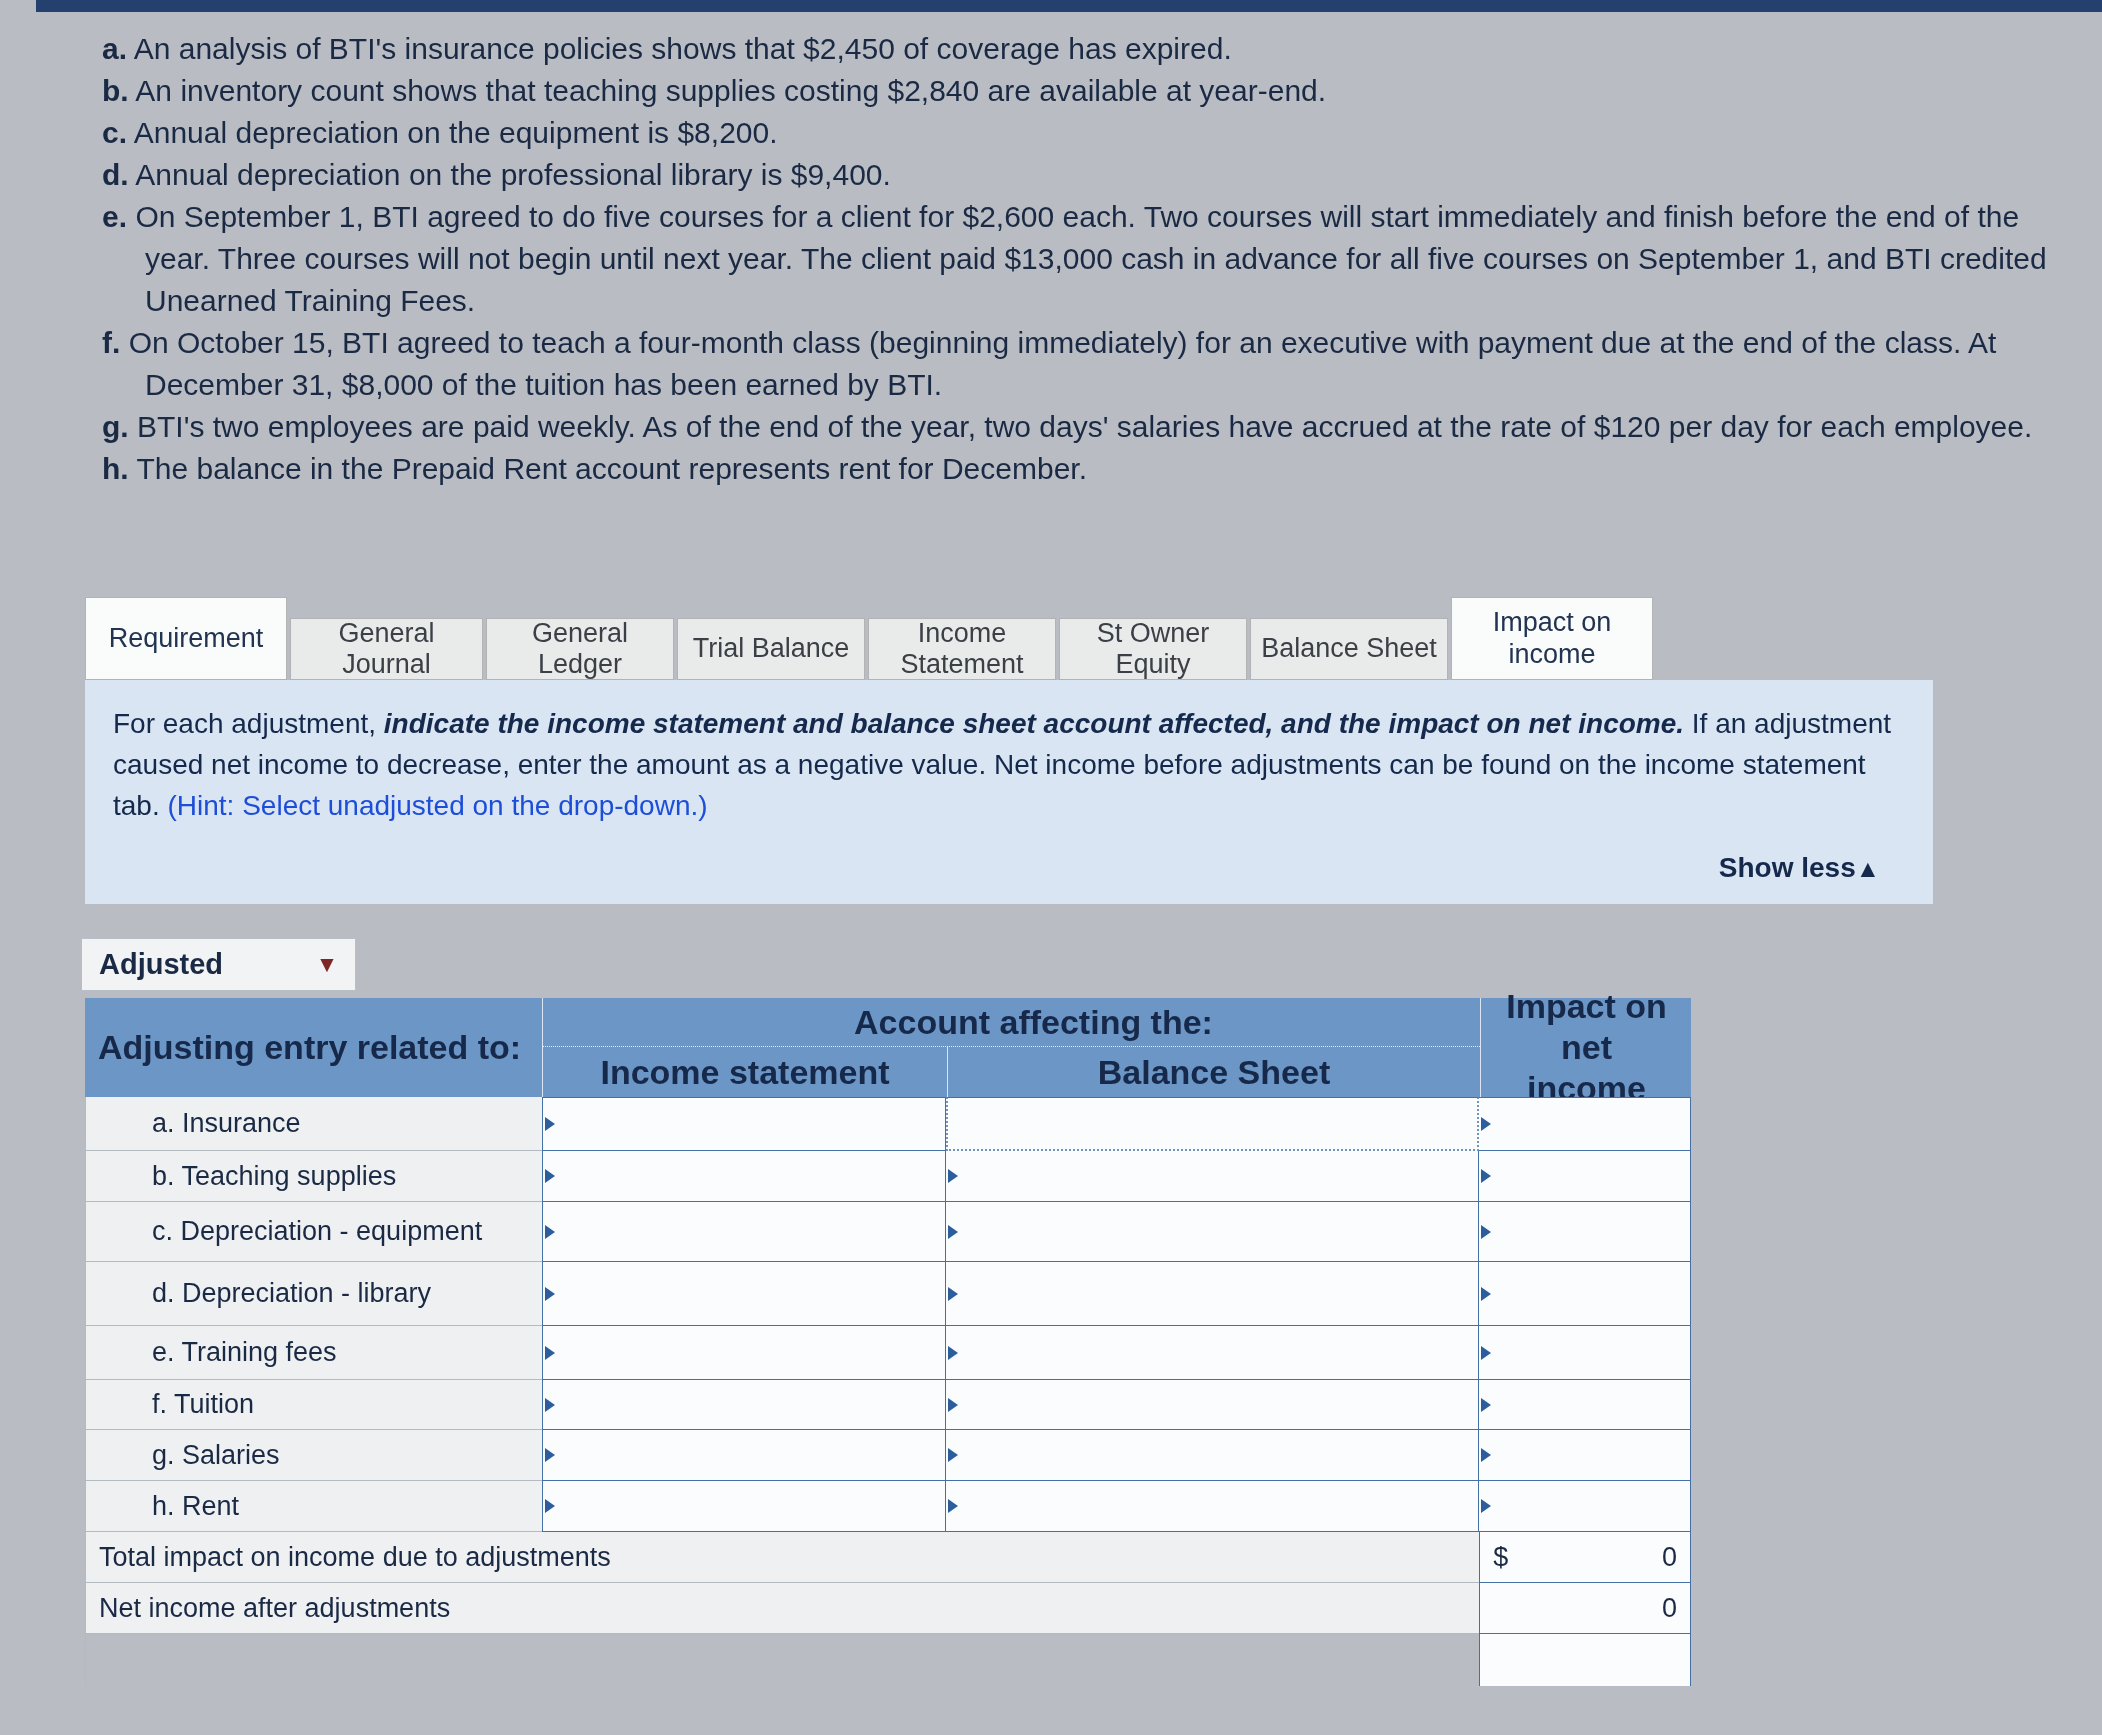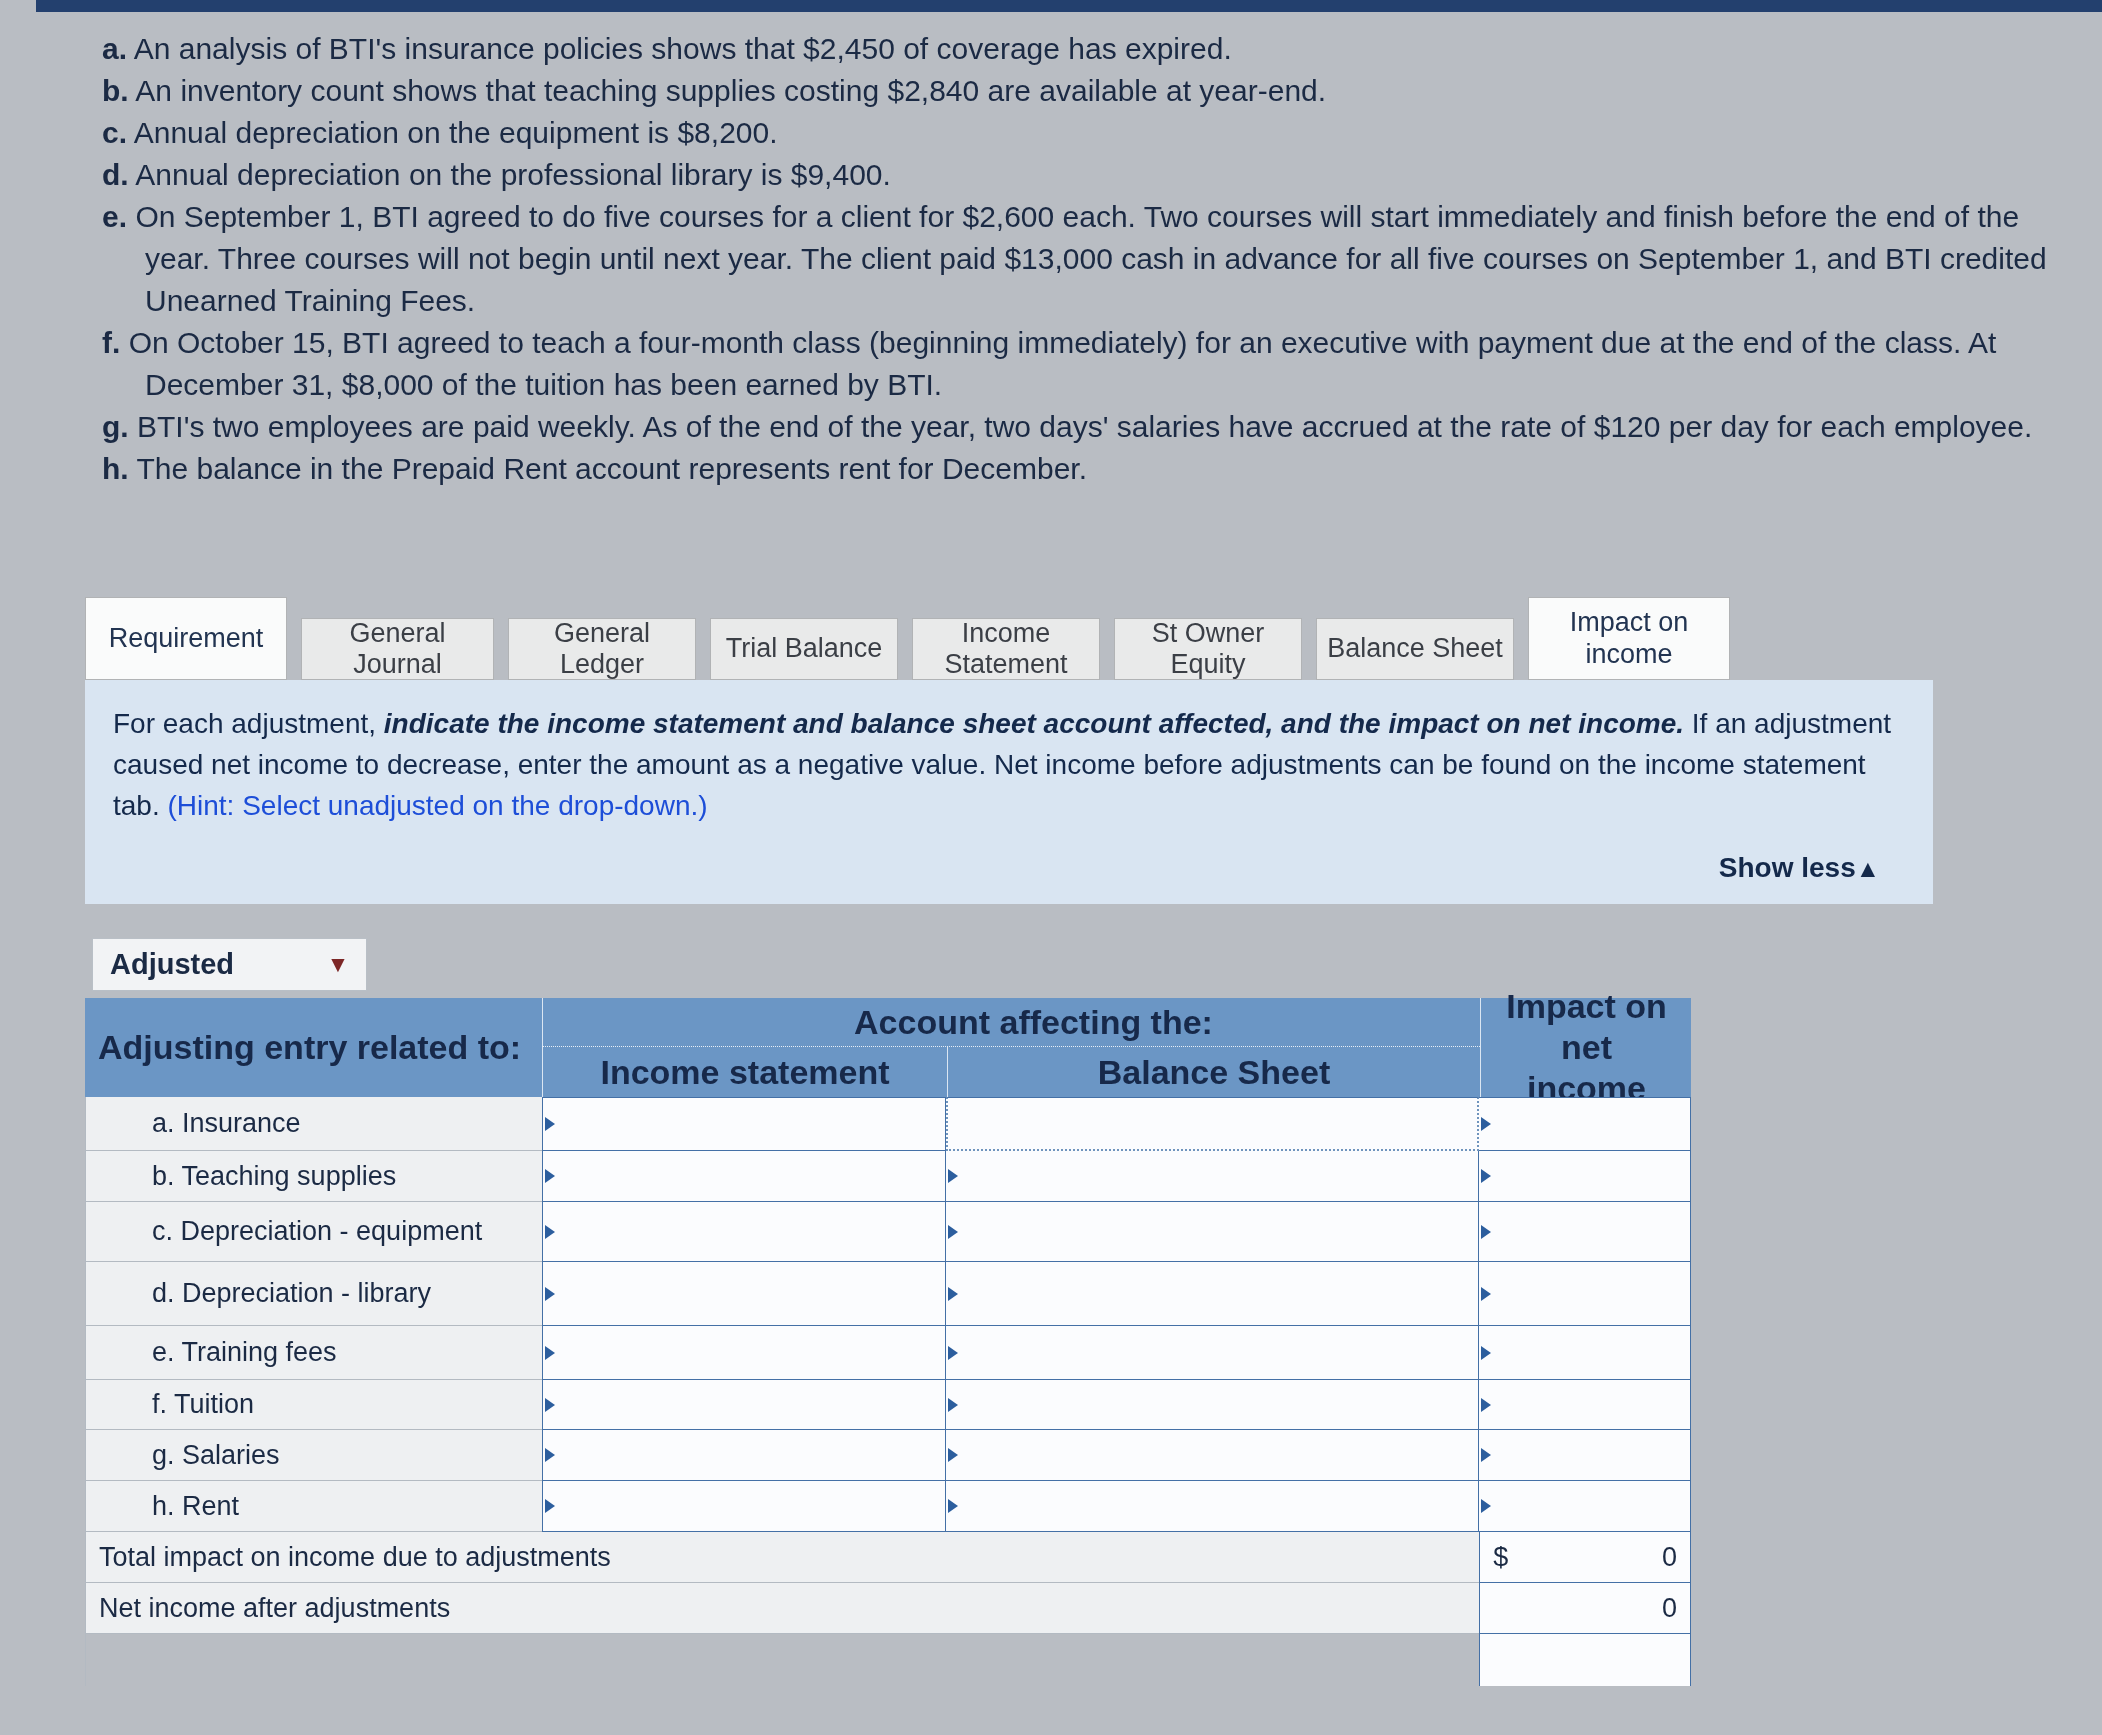--- a/index.html
+++ b/index.html
@@ -12,37 +12,37 @@
   
   .topbar { position:absolute; top:0; left:36px; right:0; height:12.2px; background:#23406e; }
 
   
   .adj-list { position:absolute; left:102px; top:28px; width:1976px;
               font-size:30px; line-height:42px; color:#1b2a44; }
   .adj-item { padding-left:43px; text-indent:-43px; }
   .adj-item .letter { font-weight:bold; }
 
   
-  .tabs { position:absolute; left:85px; top:597px; display:flex; align-items:flex-end; gap:14px; }
+  .tabs { position:absolute; left:85px; top:597px; display:flex; align-items:flex-end; gap:3px; }
   .tab { height:62px; background:#e9eaea; border:0.9px solid #b1b3b5; color:#3b3f46;
          display:flex; align-items:center; justify-content:center; text-align:center;
          font-size:27px; line-height:1.15; white-space:pre-line; cursor:pointer; }
   .tab.raised { height:83px; background:#fafbfb; color:#223451; }
 
   
   .panel { position:absolute; left:85px; top:680px; width:1848px; height:224px;
            background:#d9e5f2; padding:22.6px 28px; font-size:28px; line-height:41px; color:#14294b; }
   .panel .bi { font-weight:bold; font-style:italic; }
   .panel .hint { font-weight:normal; color:#1d4ed8; }
   .showless { position:absolute; right:53px; bottom:15px; font-weight:bold; font-size:28px;
               color:#14294b; cursor:pointer; }
   .showless .up { font-size:24.5px; }
 
   
-  .viewdd { position:absolute; left:92px; top:938px; width:275px; height:53px;
+  .viewdd { position:absolute; left:81px; top:938px; width:275px; height:53px;
             background:#f2f3f5; border:0.9px solid #b9bfc6; display:flex; align-items:center;
             justify-content:space-between; padding:0 17px; cursor:pointer; }
   .viewdd .lbl { font-weight:bold; font-size:29px; color:#1b2a44; }
   .viewdd .arr { color:#7c2626; font-size:22.6px; }
 
   
   .tbl { position:absolute; left:85px; top:998px; width:1606px; }
 
   .thead { display:grid; grid-template-columns:457px 405px 533px 212px;
            grid-template-rows:49px 50px; background:#6b96c5; color:#17294a;

